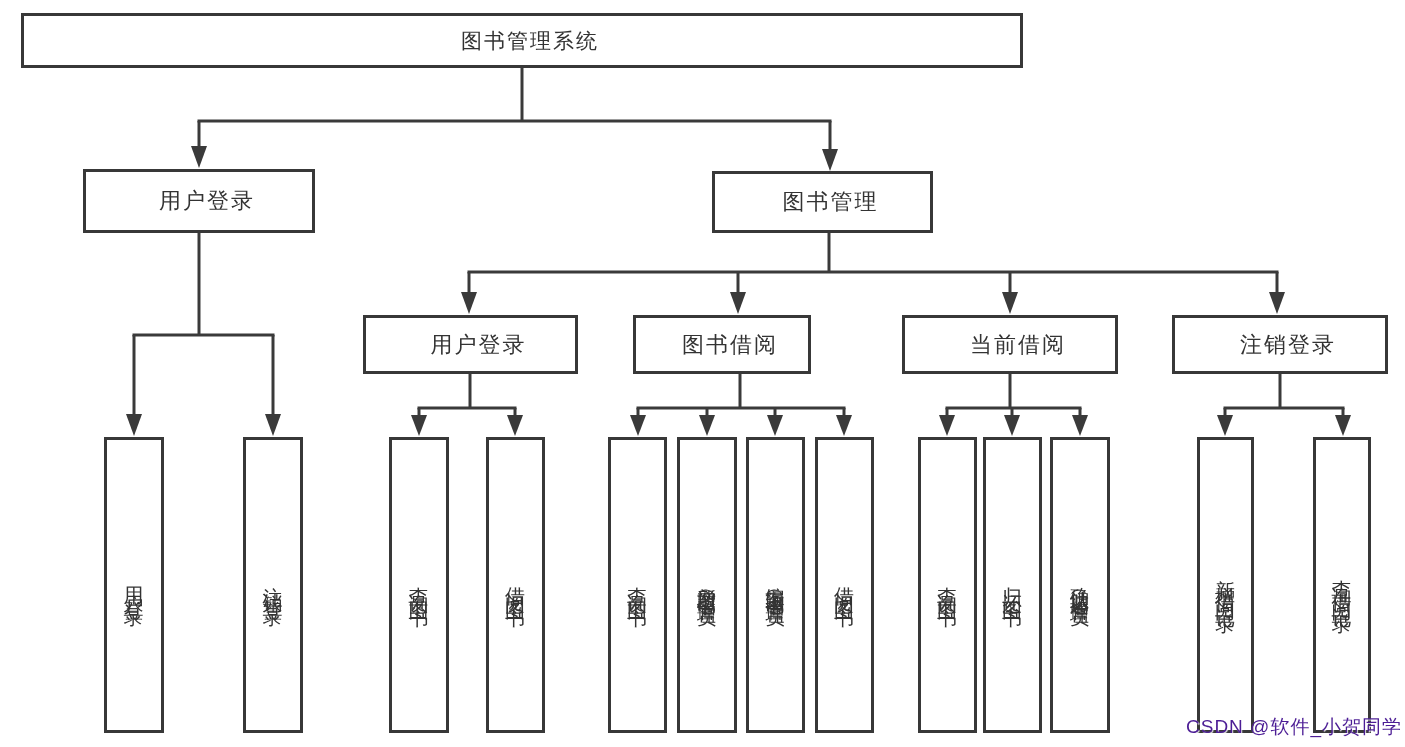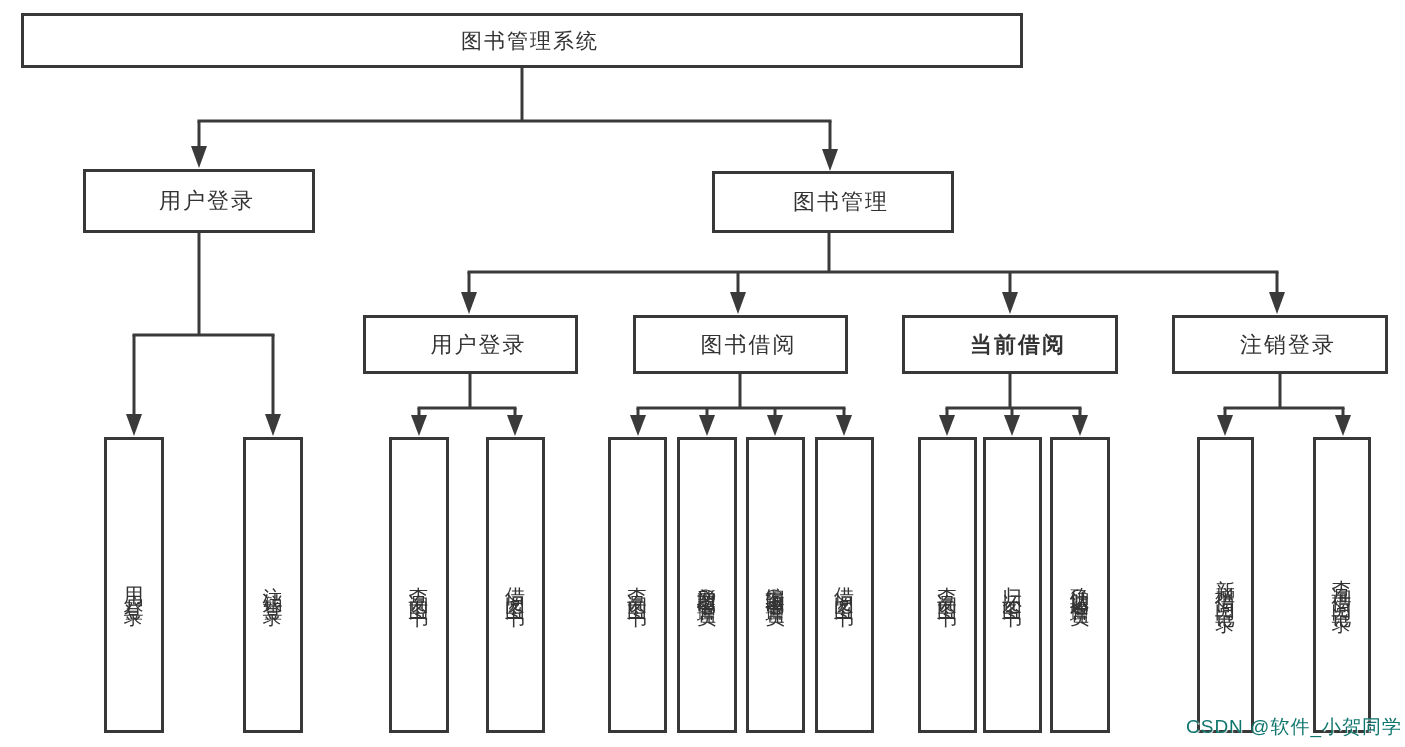--- a/index.html
+++ b/index.html
@@ -31,21 +31,21 @@
     text-orientation:mixed;
     font-size:20px;
     letter-spacing:7px;
     line-height:1;
   }
   .v.tight{letter-spacing:3px;font-size:19px;}
   .watermark{
     position:absolute;
     left:1186px;top:714px;
     font-size:19px;
-    color:#0f766e;
+    color:#4c1d95;
     letter-spacing:1px;
     text-shadow:1px 1px 1px rgba(255,255,255,0.9);
     white-space:nowrap;
     z-index:5;
   }
 </style>
 </head>
 <body>
 
 <div class="canvas">
@@ -122,25 +122,25 @@
       <line x1="1225" y1="408" x2="1225" y2="418"></line>
       <path d="M 1225 436 L 1217 415 L 1233 415 Z"></path>
       <line x1="1343" y1="408" x2="1343" y2="418"></line>
       <path d="M 1343 436 L 1335 415 L 1351 415 Z"></path>
     </g>
   </svg>
 
   <div class="box h root-box" style="left:21px;top:13px;width:1002px;height:55px;">图书管理系统</div>
 
   <div class="box h" style="left:83px;top:169px;width:232px;height:64px;">用户登录</div>
-  <div class="box h" style="left:712px;top:171px;width:242px;height:62px;">图书管理</div>
+  <div class="box h" style="left:712px;top:171px;width:221px;height:62px;">图书管理</div>
 
   <div class="box h" style="left:363px;top:315px;width:215px;height:59px;">用户登录</div>
-  <div class="box h" style="left:633px;top:315px;width:215px;height:59px;text-align:center;">图书借阅</div>
-  <div class="box h" style="left:902px;top:315px;width:216px;height:59px;font-weight:bold;">当前借阅</div>
+  <div class="box h" style="left:633px;top:315px;width:178px;height:59px;text-align:center;">图书借阅</div>
+  <div class="box h" style="left:902px;top:315px;width:216px;height:59px;">当前借阅</div>
   <div class="box h" style="left:1172px;top:315px;width:216px;height:59px;">注销登录</div>
 
   <div class="box v" style="left:104px;top:437px;width:60px;height:296px;">用户登录</div>
   <div class="box v" style="left:243px;top:437px;width:60px;height:296px;">注销登录</div>
 
   <div class="box v" style="left:389px;top:437px;width:60px;height:296px;">查询图书</div>
   <div class="box v" style="left:486px;top:437px;width:59px;height:296px;">借阅图书</div>
 
   <div class="box v" style="left:608px;top:437px;width:59px;height:296px;">查询图书</div>
   <div class="box v tight" style="left:677px;top:437px;width:60px;height:296px;">新增图书（管理员）</div>

